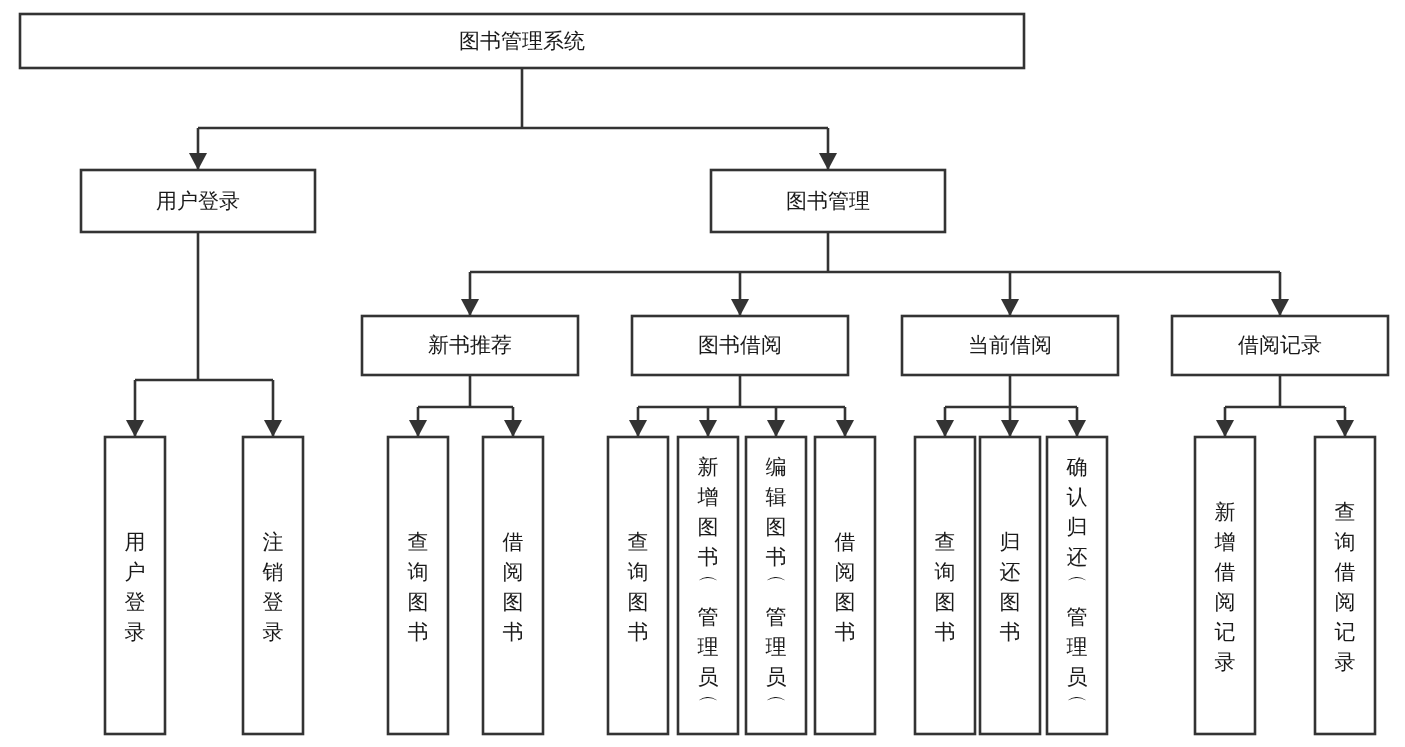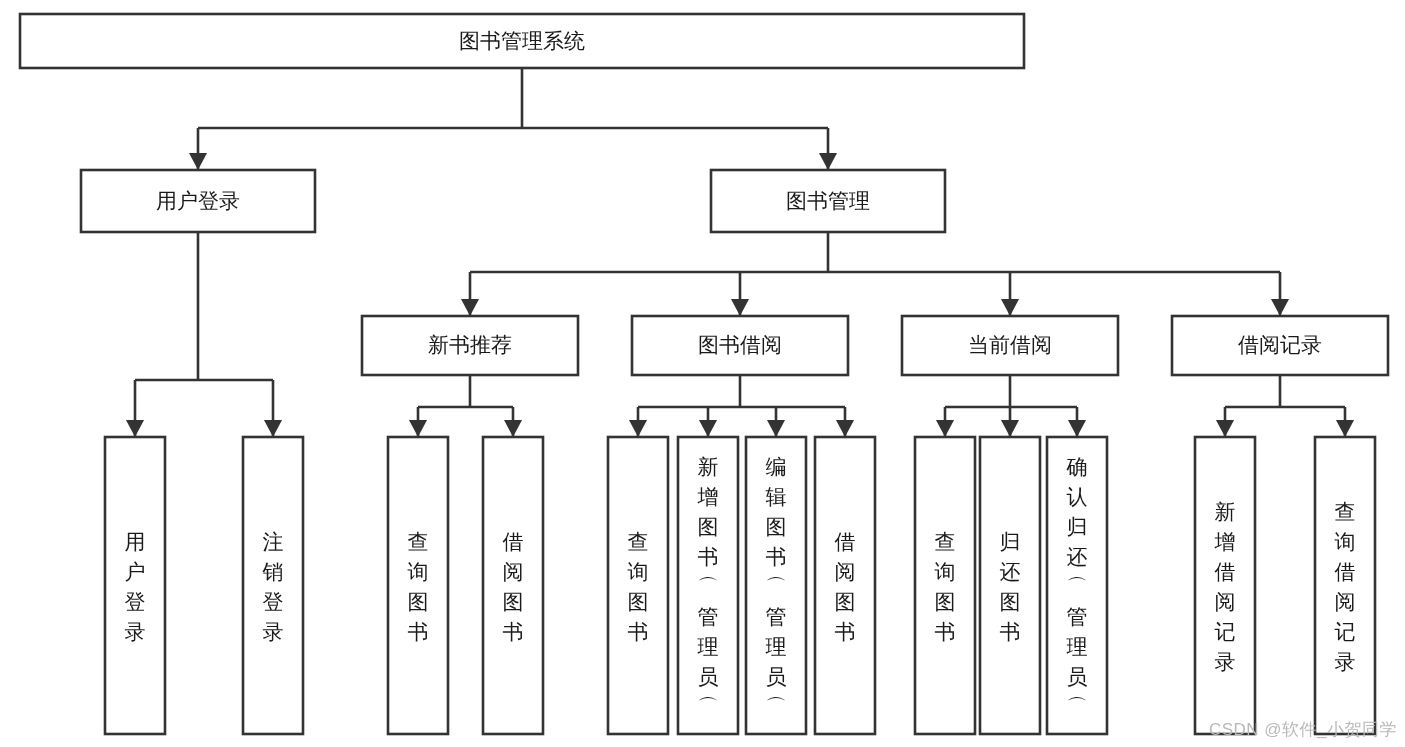--- a/index.html
+++ b/index.html
@@ -201,14 +201,13 @@
         <g>
           <rect x="1195" y="437" width="60" height="297" class="node-box"></rect>
           <text x="1225" y="0" class="node-label-v"><tspan x="1225" y="518.9">新</tspan><tspan x="1225" y="548.9">增</tspan><tspan x="1225" y="578.9">借</tspan><tspan x="1225" y="608.9">阅</tspan><tspan x="1225" y="638.9">记</tspan><tspan x="1225" y="668.9">录</tspan></text>
         </g>
         <g>
           <rect x="1315" y="437" width="60" height="297" class="node-box"></rect>
           <text x="1345" y="0" class="node-label-v"><tspan x="1345" y="518.9">查</tspan><tspan x="1345" y="548.9">询</tspan><tspan x="1345" y="578.9">借</tspan><tspan x="1345" y="608.9">阅</tspan><tspan x="1345" y="638.9">记</tspan><tspan x="1345" y="668.9">录</tspan></text>
         </g>
       </g>
   </svg>
-  <div class="watermark">CSDN @软件_小贺同学</div>
 </div>
 
 </body></html>

